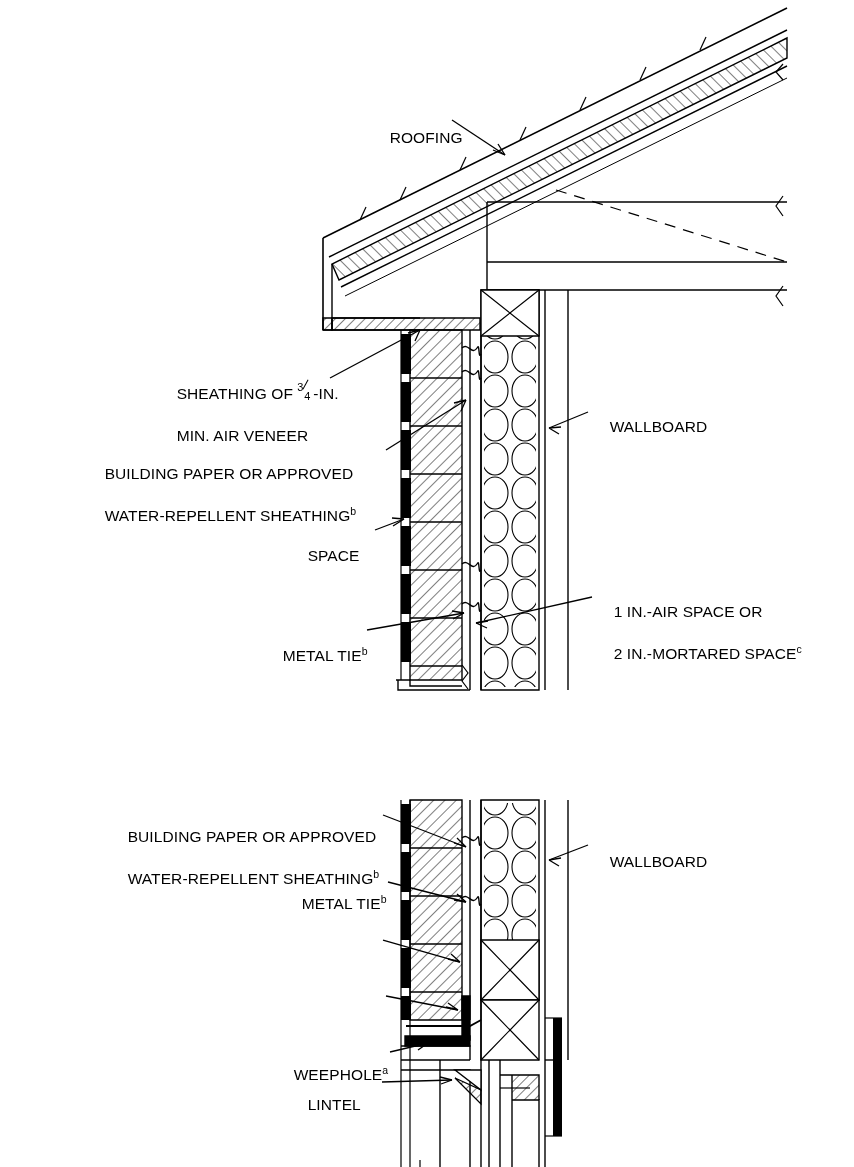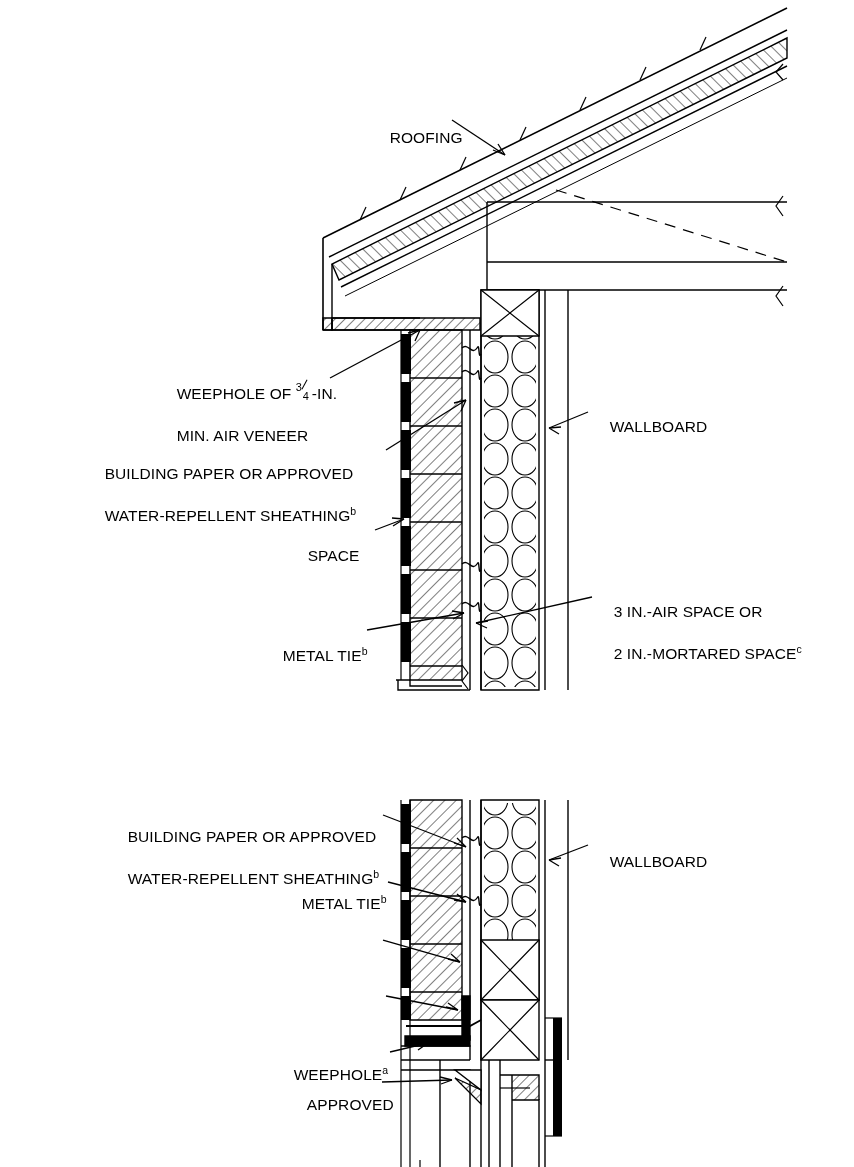--- a/index.html
+++ b/index.html
@@ -283,21 +283,21 @@
       </g>
 
     </g>
   </svg>
 
   <div class="label" style="left:372px; top:106px;">
     <span>ROOFING</span>
   </div>
 
   <div class="label" style="left:159px; top:362px;">
-    <span>WEEPHOLE OF </span><span class="frac"><span class="num">3</span><span class="bar"></span><span class="den">4</span></span><span>-IN.</span><br>
+    <span>SHEATHING OF </span><span class="frac"><span class="num">3</span><span class="bar"></span><span class="den">4</span></span><span>-IN.</span><br>
     <span>MIN. AIR VENEER</span>
   </div>
 
   <div class="label" style="left:87px; top:442px;">
     <span>BUILDING PAPER OR APPROVED</span><br>
     <span>WATER-REPELLENT SHEATHING</span><sup>b</sup>
   </div>
 
   <div class="label" style="left:290px; top:524px;">
     <span>SPACE</span>
@@ -305,40 +305,40 @@
 
   <div class="label" style="left:265px; top:624px;">
     <span>METAL TIE</span><sup>b</sup>
   </div>
 
   <div class="label" style="left:592px; top:395px;">
     <span>WALLBOARD</span>
   </div>
 
   <div class="label" style="left:596px; top:580px;">
-    <span>3 IN.-AIR SPACE OR</span><br>
+    <span>1 IN.-AIR SPACE OR</span><br>
     <span>2 IN.-MORTARED SPACE</span><sup>c</sup>
   </div>
 
   <div class="label" style="left:110px; top:805px;">
     <span>BUILDING PAPER OR APPROVED</span><br>
     <span>WATER-REPELLENT SHEATHING</span><sup>b</sup>
   </div>
 
   <div class="label" style="left:284px; top:872px;">
     <span>METAL TIE</span><sup>b</sup>
   </div>
 
 
 
   <div class="label" style="left:276px; top:1043px;">
     <span>WEEPHOLE</span><sup>a</sup>
   </div>
 
   <div class="label" style="left:290px; top:1073px;">
-    <span>APPROVED</span>
+    <span>LINTEL</span>
   </div>
 
   <div class="label" style="left:592px; top:830px;">
     <span>WALLBOARD</span>
   </div>
 
 </div>
 
 </body></html>

